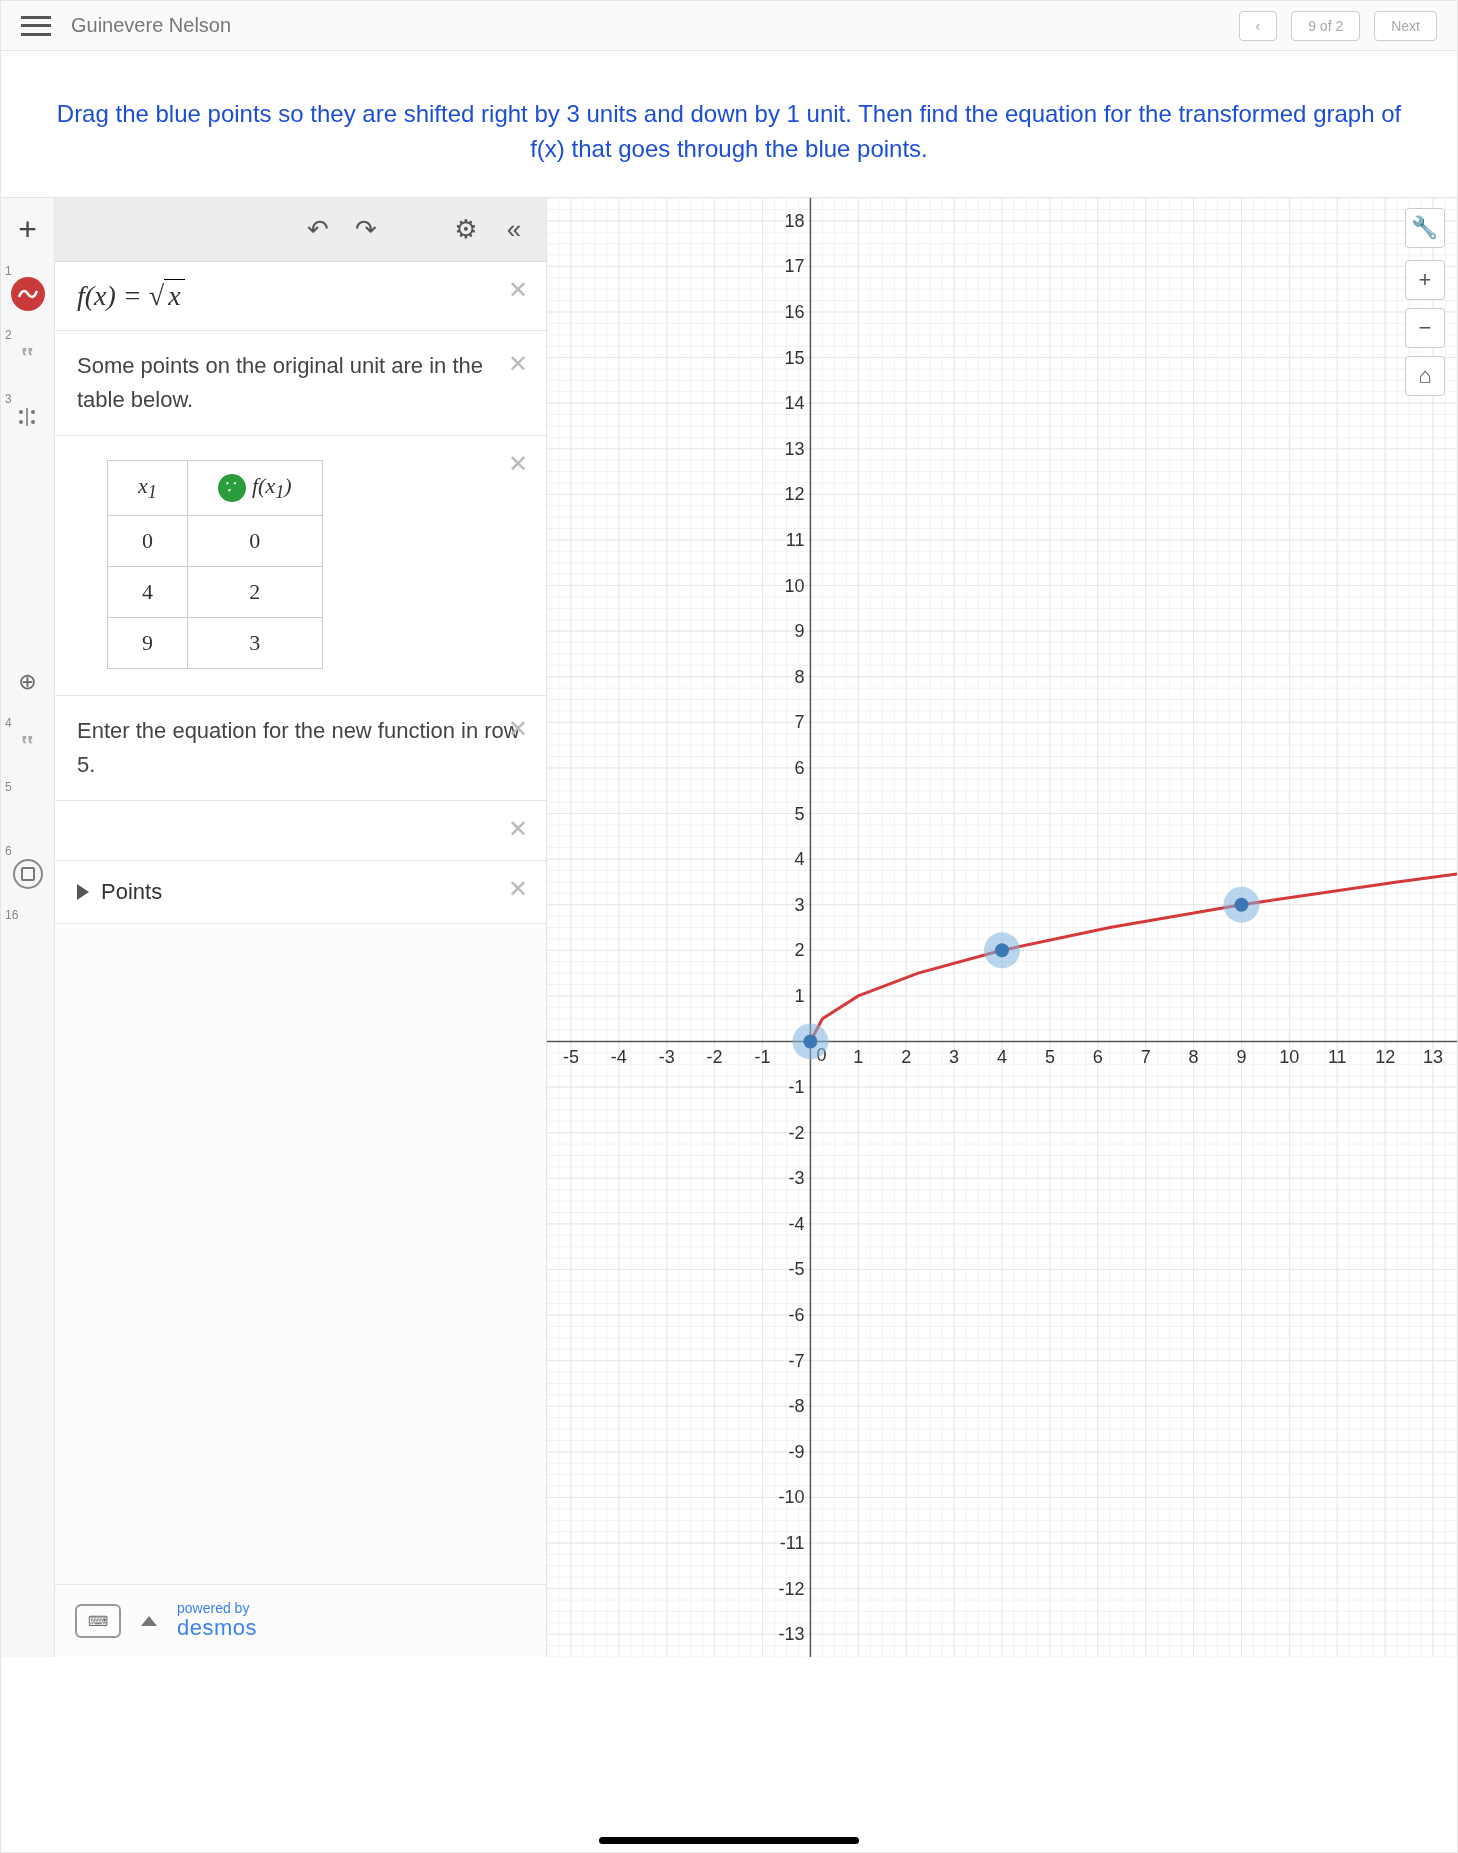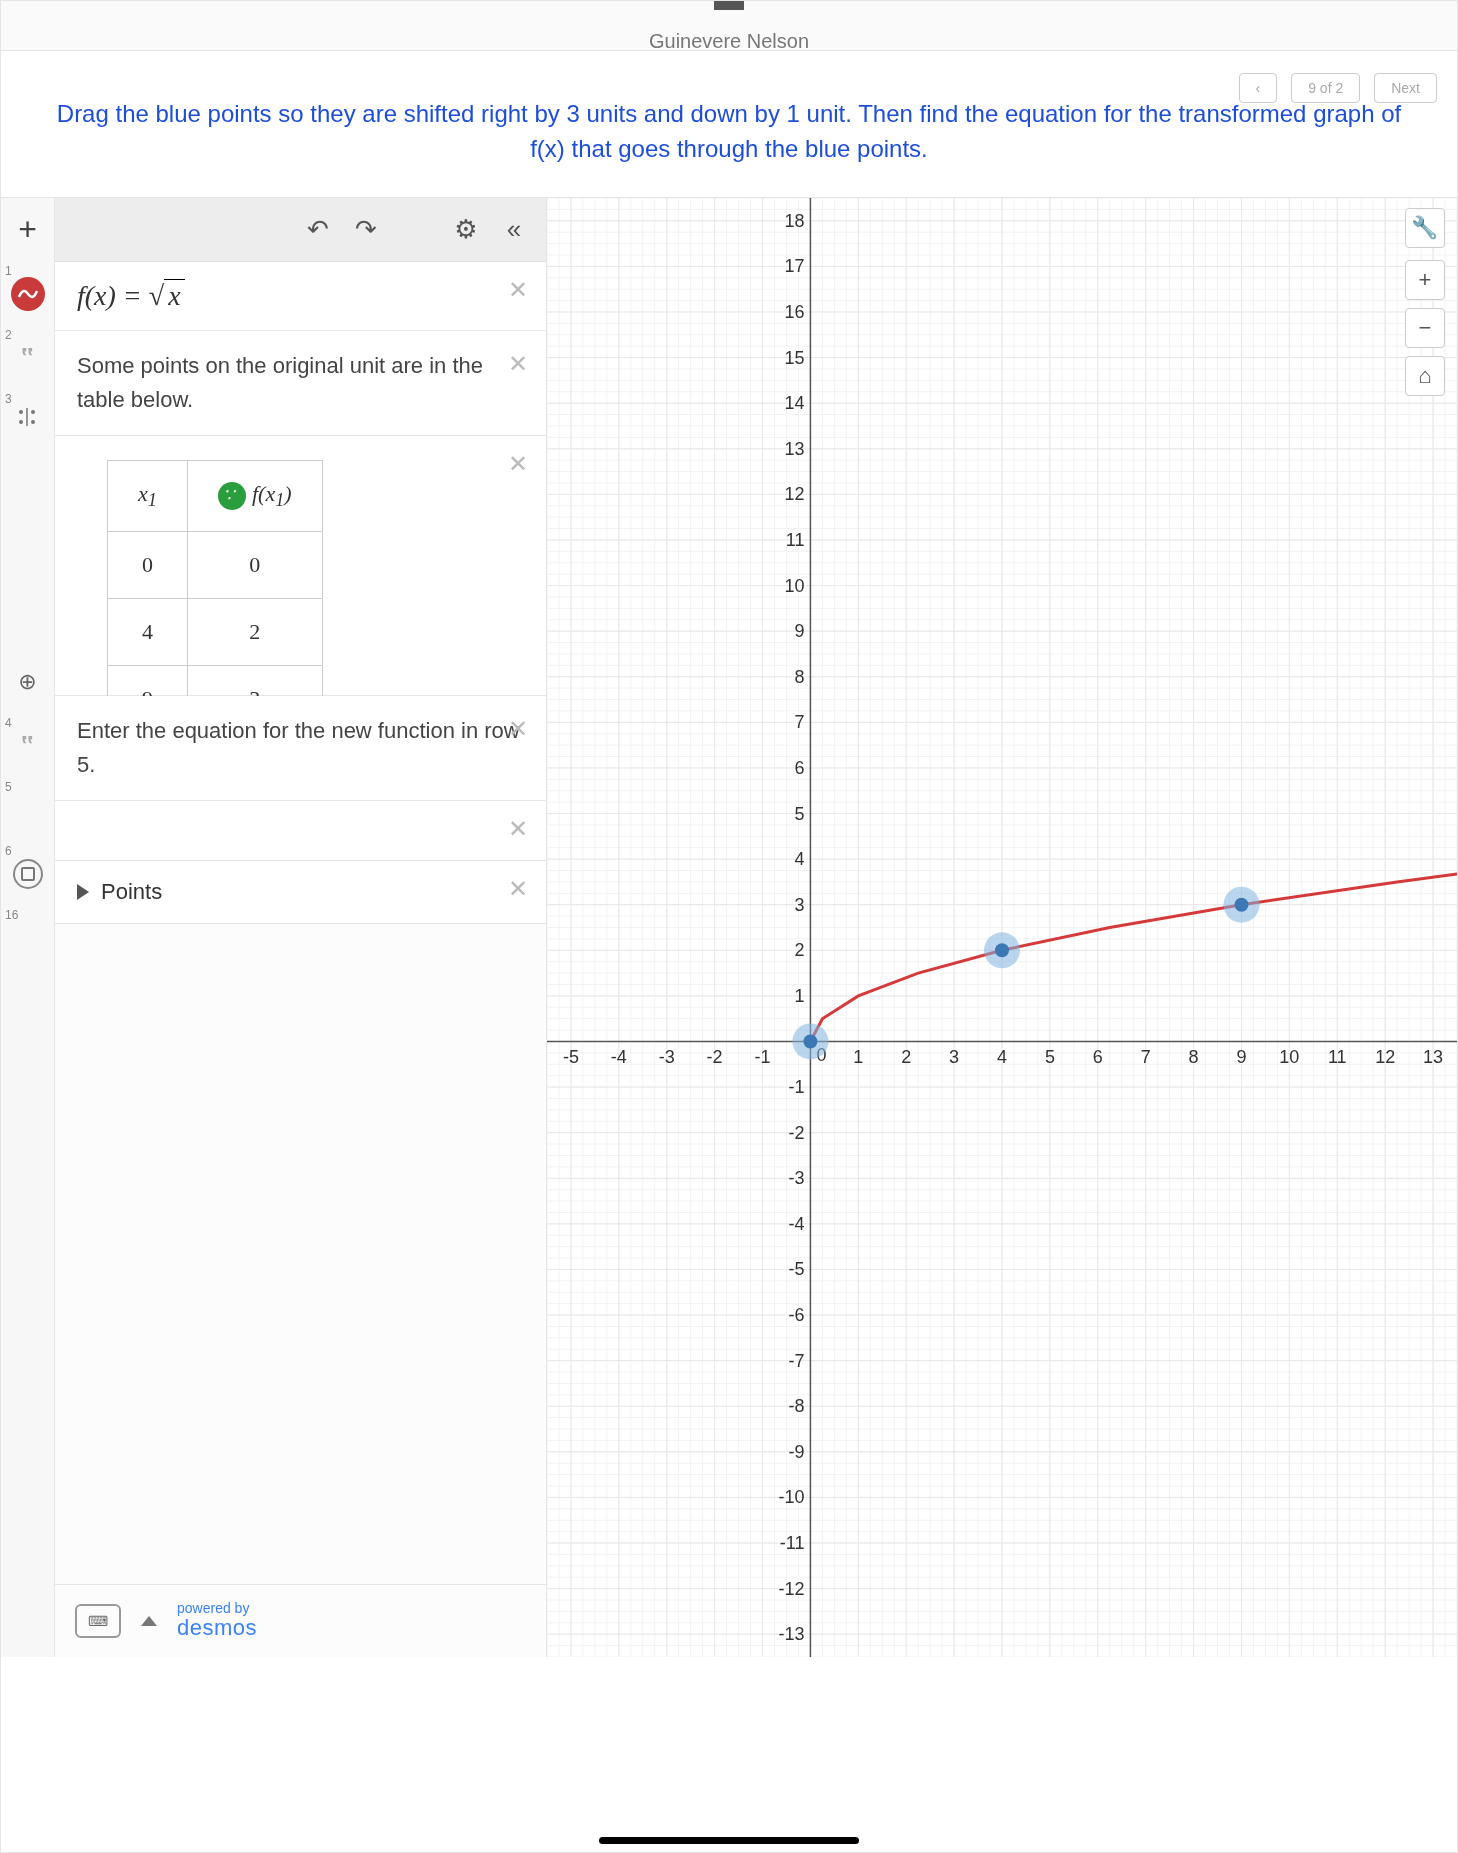--- a/index.html
+++ b/index.html
@@ -1,18 +1,18 @@
 <!DOCTYPE html>
 <html><head>
 <meta charset="utf-8">
 <style>
   * { box-sizing: border-box; margin: 0; padding: 0; }
   body { font-family: -apple-system, BlinkMacSystemFont, "Segoe UI", Arial, sans-serif; background: #fafafa; color: #333; }
   .page { width: 1458px; min-height: 1853px; background: #fff; position: relative; border: 1px solid #e5e5e5; }
-  .topbar { height: 50px; border-bottom: 1px solid #e5e5e5; display: flex; align-items: center; padding: 0 20px; gap: 20px; background:#fafafa;flex-direction:column; }
+  .topbar { height: 50px; border-bottom: 1px solid #e5e5e5; display: flex; align-items: center; padding: 0 20px; gap: 20px; background:#fafafa; }
   .burger { width: 30px; height: 20px; display:flex; flex-direction:column; justify-content:space-between; }
   .burger span { height:3px; background:#555; }
   .user-name { color:#777; font-size:20px; }
   .top-right { margin-left:auto; display:flex; gap:14px; }
   .top-right .btn { border:1px solid #ccc; background:#fff; border-radius:4px; padding:6px 16px; color:#aaa; font-size:14px; }
   .instruction { padding: 46px 40px 30px; font-size: 24px; color:#1d4ed8; line-height:1.45; text-align:center; }
   .workspace { display:flex; height: 1460px; border-top:1px solid #e5e5e5; }
   .sidebar { width:54px; background:#f7f7f7; border-right:1px solid #e5e5e5; display:flex; flex-direction:column; align-items:center; }
   .sidebar .srow { height:64px; width:100%; display:flex; align-items:center; justify-content:center; position:relative; }
   .sidebar .num { position:absolute; top:2px; left:4px; font-size:12px; color:#888; }
@@ -23,21 +23,21 @@
   .sicon.folder { border:2px solid #888; width:30px; height:30px; }
   .sicon.zoom { font-size:22px; }
   .panel { width:492px; background:#fcfcfc; border-right:1px solid #e5e5e5; display:flex; flex-direction:column; }
   .panel-tools { height:64px; background:#ededed; display:flex; align-items:center; padding:0 14px; gap:12px; border-bottom:1px solid #ddd; }
   .tbtn { width:36px; height:36px; display:flex; align-items:center; justify-content:center; font-size:26px; color:#555; background:none; border:none; cursor:pointer; }
   .panel-row { border-bottom:1px solid #e5e5e5; padding:18px 22px; position:relative; font-size:22px; color:#333; background:#fff; }
   .panel-row .rowx { position:absolute; right:18px; top:14px; font-size:24px; color:#bbb; cursor:pointer; }
   .panel-row.note { color:#444; line-height:1.55; }
   .fx { font-family: "Times New Roman", serif; font-style: italic; }
   .tbl { margin: 6px 0 0 30px; border-collapse: collapse; }
-  .tbl th, .tbl td { border:1px solid #ccc; padding:20px 30px; text-align:center; font-size:22px; font-family:"Times New Roman",serif; }
+  .tbl th, .tbl td { border:1px solid #ccc; padding:12px 30px; text-align:center; font-size:22px; font-family:"Times New Roman",serif; }
   .tbl th { font-weight:normal; font-style:italic; }
   .dotbadge { display:inline-block; width:28px; height:28px; border-radius:50%; background:#2a9d3c; vertical-align:middle; margin-right:6px; position:relative; }
   .dotbadge::before { content:"∵"; color:#fff; position:absolute; left:5px; top:2px; font-size:18px; }
   .panel-row.pts { display:flex; align-items:center; gap:12px; }
   .tri-right { width:0; height:0; border-top:8px solid transparent; border-bottom:8px solid transparent; border-left:12px solid #555; }
   .panel-foot { margin-top:auto; padding:16px 20px; display:flex; align-items:center; gap:20px; border-top:1px solid #e5e5e5; }
   .kbd-btn { width:46px; height:34px; border:2px solid #999; border-radius:6px; display:flex; align-items:center; justify-content:center; font-size:14px; color:#666; }
   .up-caret { width:0; height:0; border-left:8px solid transparent; border-right:8px solid transparent; border-bottom:10px solid #777; }
   .desmos { color:#3b82f6; font-size:14px; line-height:1.1; }
   .desmos strong { font-size:22px; font-weight:400; letter-spacing:0.5px; display:block; }

